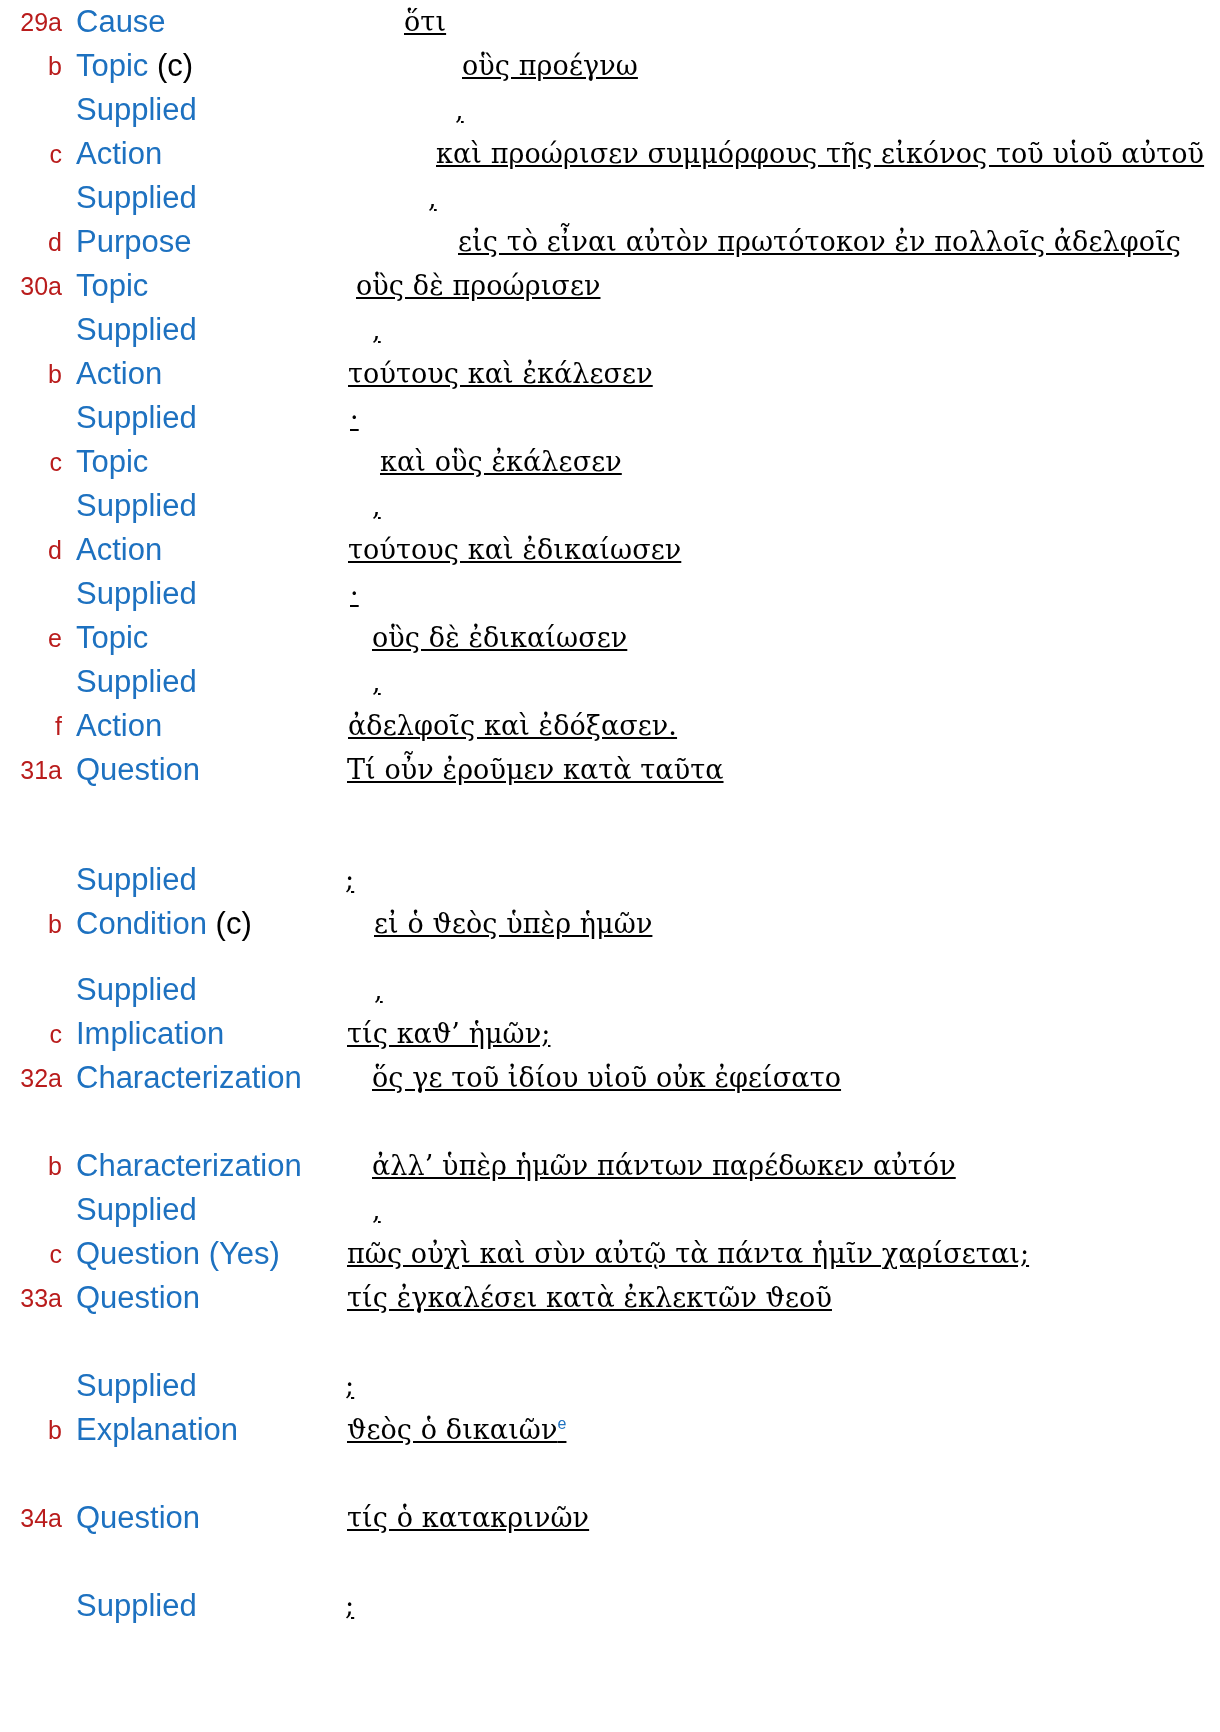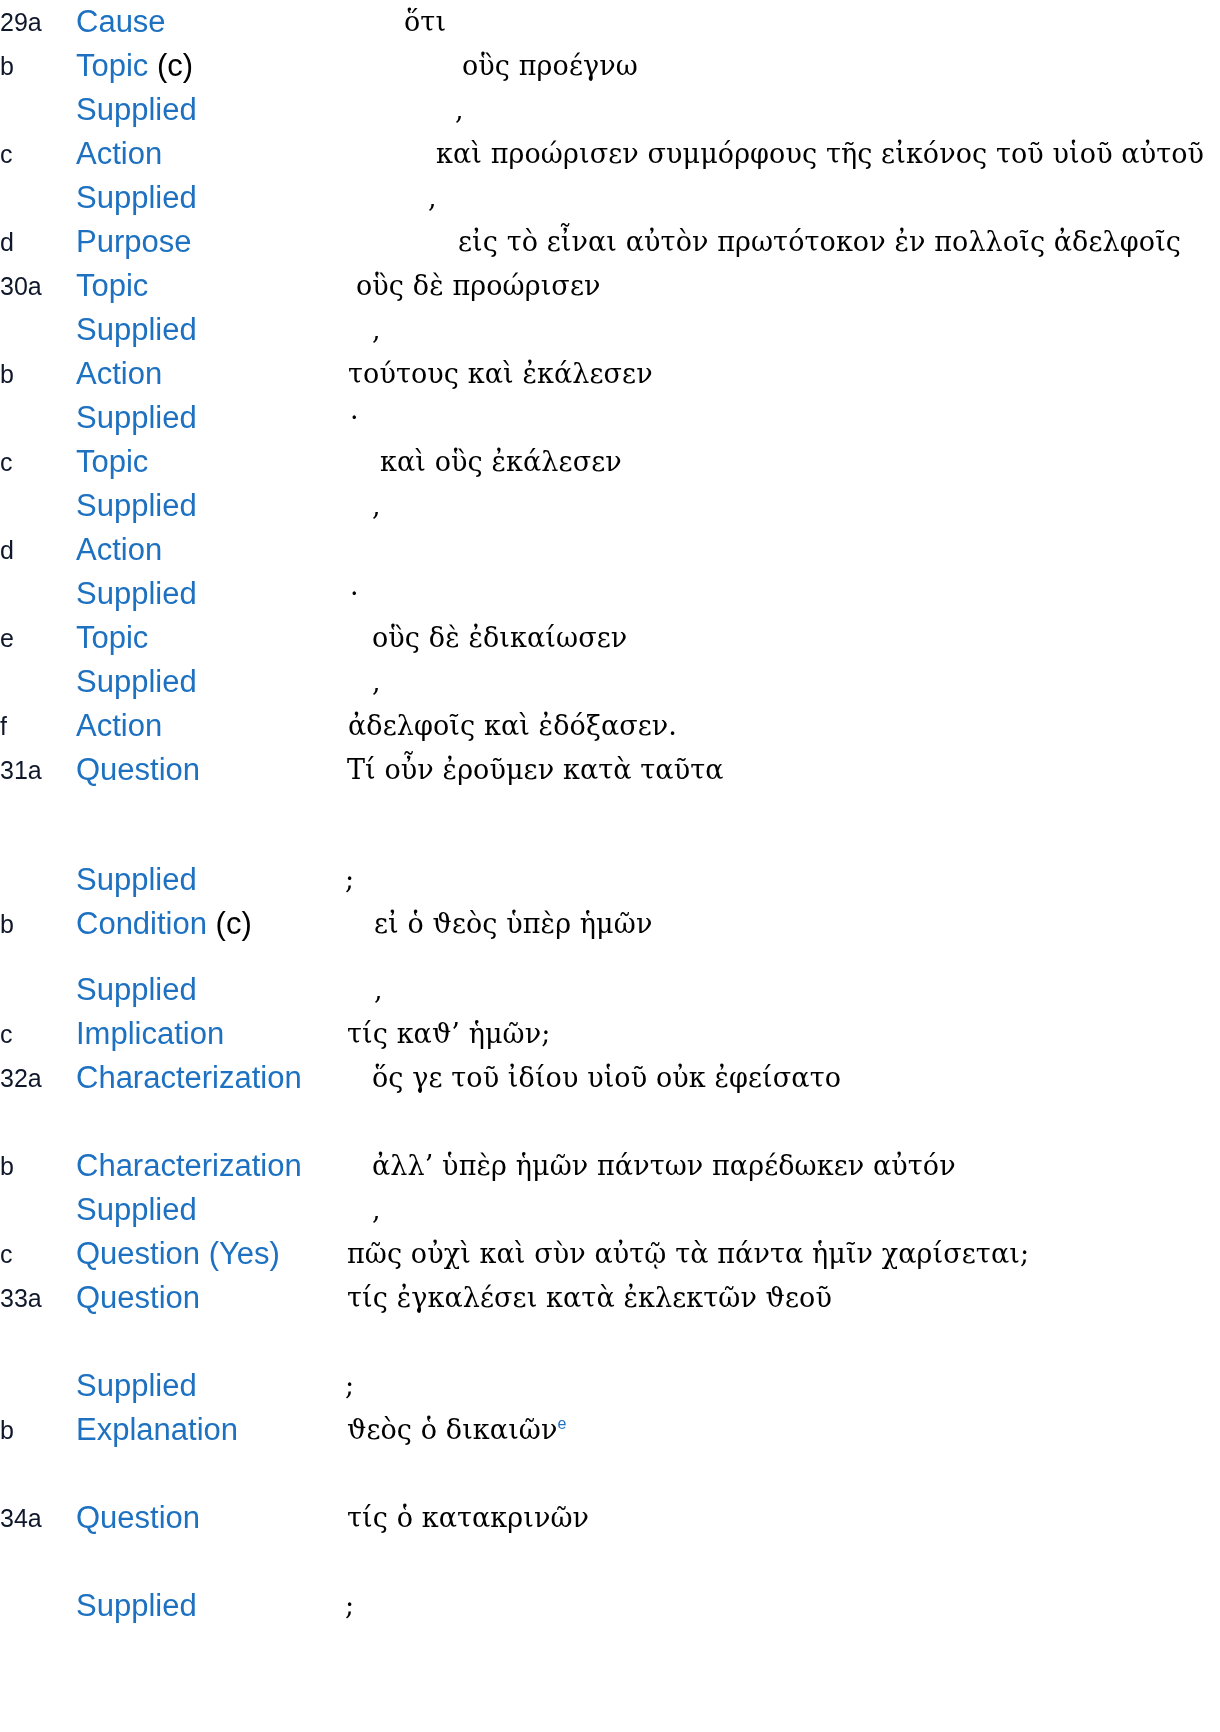--- a/index.html
+++ b/index.html
@@ -37,24 +37,24 @@
     width: 1220px;
     white-space: nowrap;
   }
 
   
   .ref {
     position: absolute;
     left: 0;
     top: 0;
     width: 62px;
-    text-align: left;
+    text-align: right;
     font-size: 25px;
     line-height: 44px;
-    color: #0f172a;
+    color: #b91c1c;
     font-family: "Liberation Sans", sans-serif;
   }
 
   
   .label {
     position: absolute;
     left: 76px;
     top: 0;
     font-size: 31px;
     line-height: 44px;
@@ -67,20 +67,21 @@
 
   
   .greek {
     position: absolute;
     top: 0;
     font-size: 27px;
     line-height: 44px;
     color: #000000;
     font-family: "DejaVu Serif", "Liberation Serif", serif;
     letter-spacing: 0.1px;
+    text-decoration: underline;
   }
   .greek sup {
     font-size: 16px;
     color: #1d71c0;
     vertical-align: super;
     line-height: 0;
     font-family: "Liberation Sans", sans-serif;
   }
 </style>
 </head>
@@ -144,20 +145,21 @@
         <span class="greek" style="left: 380px;"><span>καὶ οὓς ἐκάλεσεν</span></span>
       </div>
       <div class="row">
         <span class="ref"></span>
         <span class="label"><span>Supplied</span></span>
         <span class="greek" style="left: 372px;"><span>,</span></span>
       </div>
       <div class="row">
         <span class="ref">d</span>
         <span class="label"><span>Action</span></span>
+        <span class="greek" style="left: 348px;"><span>τούτους καὶ ἐδικαίωσεν</span></span>
       </div>
       <div class="row">
         <span class="ref"></span>
         <span class="label"><span>Supplied</span></span>
         <span class="greek" style="left: 350px;"><span>·</span></span>
       </div>
       <div class="row">
         <span class="ref">e</span>
         <span class="label"><span>Topic</span></span>
         <span class="greek" style="left: 372px;"><span>οὓς δὲ ἐδικαίωσεν</span></span>

